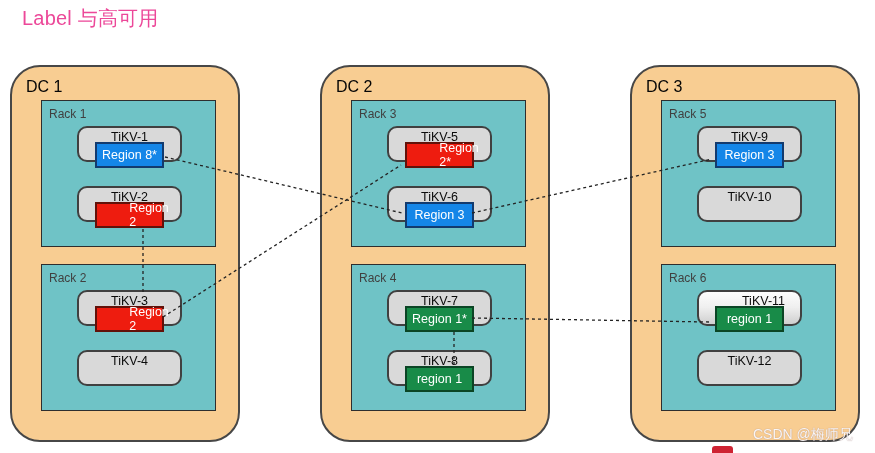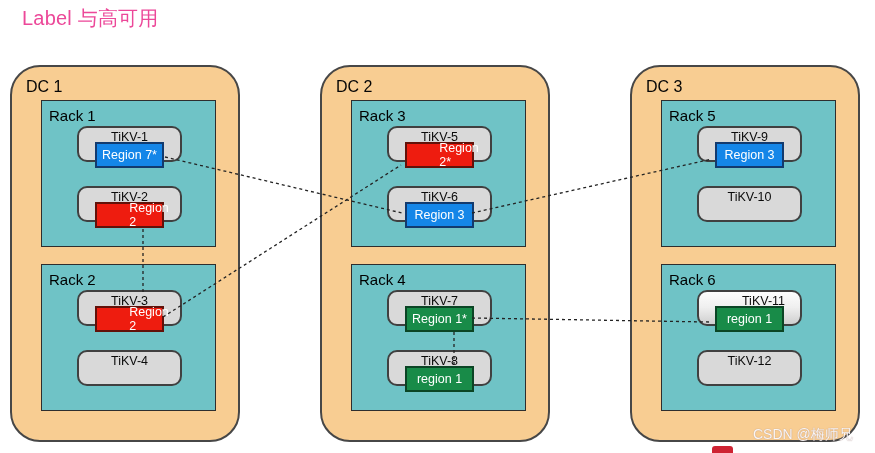--- a/index.html
+++ b/index.html
@@ -9,21 +9,21 @@
   .page-title{position:absolute;left:22px;top:5px;font-size:20px;font-weight:500;color:#ec4899;letter-spacing:.2px;}
 
   .dc{position:absolute;top:65px;width:230px;height:377px;background:var(--dc-orange,#f8cd92);
       border:2px solid #474747;border-radius:30px;box-sizing:border-box;text-decoration:underline;}
   .dc1{left:10px}.dc2{left:320px}.dc3{left:630px}
   .dc-label{position:absolute;left:14px;top:11px;font-size:16px;color:#050505;}
 
   .rack{position:absolute;left:29px;width:175px;height:147px;background:var(--rack-teal,#6fc3c6);
         border:1px solid #2e2e2e;box-sizing:border-box;}
   .rack-a{top:33px}.rack-b{top:197px}
-  .rack-label{position:absolute;left:7px;top:6px;font-size:15px;color:#000000;}
+  .rack-label{position:absolute;left:7px;top:6px;font-size:12px;color:#404040;}
 
   .node{position:absolute;left:35px;width:105px;height:36px;background:var(--node-gray,#d9d9d9);
         border:2px solid #404040;border-radius:10px;box-sizing:border-box;}
   .node-a{top:25px}.node-b{top:85px}
   .node.highlight{background:linear-gradient(180deg,#fdfdfd 0%,#efefef 48%,#cfcfcf 100%);padding-left:28px;}
   .node-label{text-align:center;font-size:12.5px;color:#0a0a0a;margin-top:2px;}
 
   .region{position:absolute;left:16px;top:14px;width:69px;height:26px;box-sizing:border-box;
           color:#ffffff;font-size:12.5px;display:flex;align-items:center;justify-content:center;
           border:2px solid rgba(0,0,0,.62);}
@@ -45,21 +45,21 @@
 <div class="stage">
 
   <div class="page-title">Label 与高可用</div>
 
   <div class="dc dc1">
     <div class="dc-label">DC 1</div>
     <div class="rack rack-a">
       <div class="rack-label">Rack 1</div>
       <div class="node node-a">
         <div class="node-label">TiKV-1</div>
-        <div class="region blue">Region 7*</div>
+        <div class="region blue">Region 8*</div>
       </div>
       <div class="node node-b">
         <div class="node-label">TiKV-2</div>
         <div class="region red">Region 2</div>
       </div>
     </div>
     <div class="rack rack-b">
       <div class="rack-label">Rack 2</div>
       <div class="node node-a">
         <div class="node-label">TiKV-3</div>

